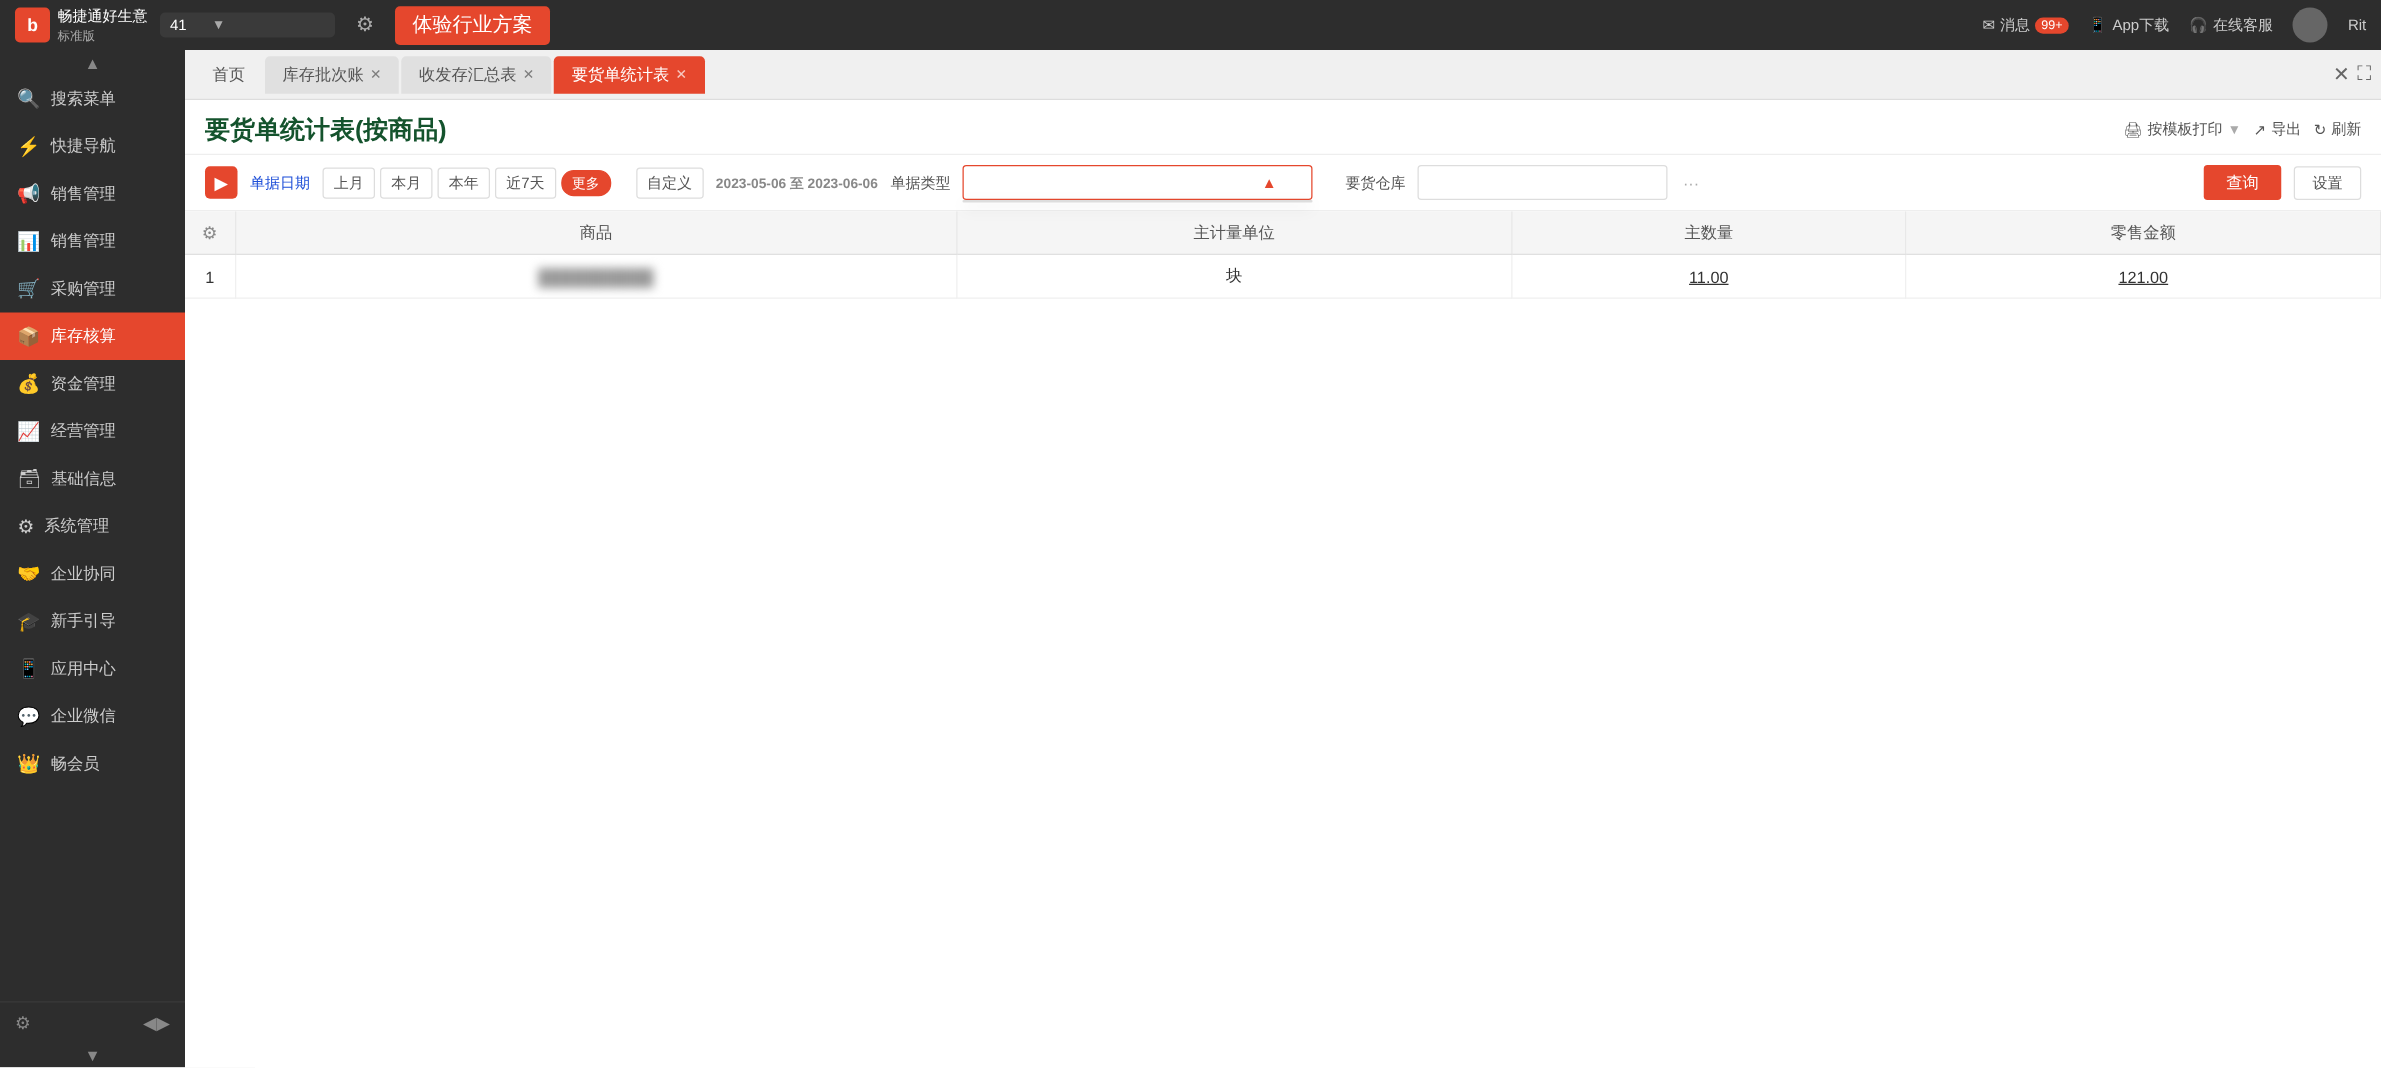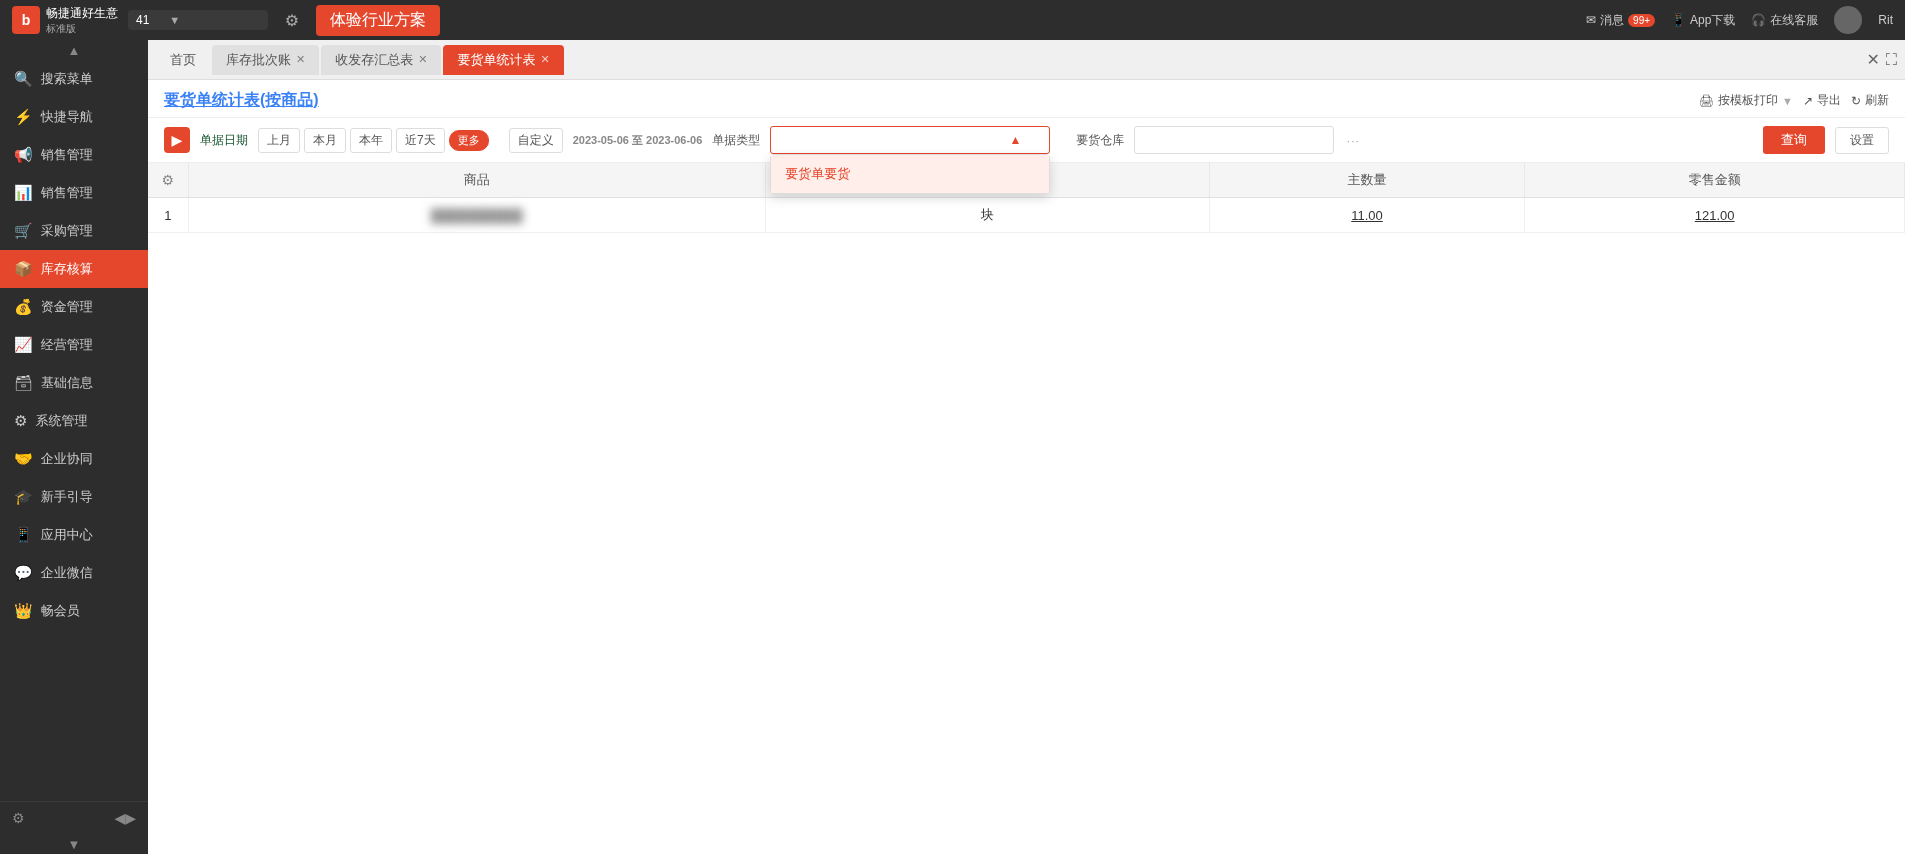--- a/index.html
+++ b/index.html
@@ -38,28 +38,28 @@
     .tab-bar { height: 40px; background: #f0f0f0; display: flex; align-items: center; padding: 0 8px; border-bottom: 1px solid #ddd; flex-shrink: 0; gap: 2px; }
     .tab-item { display: flex; align-items: center; gap: 5px; padding: 6px 14px; border-radius: 4px 4px 0 0; cursor: pointer; font-size: 13px; color: #555; background: #e0e0e0; }
     .tab-item.active { background: #e5472d; color: #fff; }
     .tab-item .tab-close { font-size: 11px; color: inherit; opacity: 0.7; cursor: pointer; }
     .tab-item.plain { background: transparent; }
     .tab-bar-actions { margin-left: auto; display: flex; align-items: center; gap: 6px; }
     .tab-bar-actions button { background: none; border: none; font-size: 16px; cursor: pointer; color: #666; }
 
     
     .page-header { padding: 10px 16px 6px; background: #fff; display: flex; align-items: center; justify-content: space-between; flex-shrink: 0; border-bottom: 1px solid #eee; }
-    .page-title { font-size: 16px; font-weight: bold; color: #3b82f6; text-decoration: underline; }
+    .page-title { font-size: 20px; font-weight: bold; color: #14532d; }
     .page-actions { display: flex; align-items: center; gap: 10px; }
     .page-actions .action-btn { display: flex; align-items: center; gap: 4px; color: #555; cursor: pointer; font-size: 12px; }
 
     
     .filter-bar { padding: 8px 16px; background: #fff; display: flex; align-items: center; gap: 10px; border-bottom: 1px solid #eee; flex-shrink: 0; flex-wrap: wrap; }
     .filter-expand-btn { width: 26px; height: 26px; background: #e5472d; border-radius: 4px; display: flex; align-items: center; justify-content: center; color: #fff; cursor: pointer; font-size: 14px; flex-shrink: 0; }
-    .filter-label { color: #14532d; font-size: 12px; white-space: nowrap; }
+    .filter-label { color: #1d4ed8; font-size: 12px; white-space: nowrap; }
     .date-btns { display: flex; align-items: center; gap: 4px; }
     .date-btn { padding: 3px 8px; border: 1px solid #ddd; border-radius: 3px; background: #fff; font-size: 12px; cursor: pointer; color: #555; }
     .date-btn.more { background: #e5472d; color: #fff; border-color: #e5472d; border-radius: 10px; padding: 2px 8px; font-size: 11px; }
     .date-btn.custom { border-color: #ddd; margin-left: 16px; }
     .date-range { font-size: 11px; color: #888; font-weight: bold; }
     .filter-type-label { color: #555; font-size: 12px; white-space: nowrap; }
     .filter-select { position: relative; min-width: 280px; }
     .filter-select-input { border: 1px solid #e5472d; border-radius: 3px; padding: 4px 28px 4px 8px; font-size: 12px; color: #333; background: #fff; width: 100%; display: flex; align-items: center; justify-content: space-between; cursor: pointer; height: 28px; }
     .filter-select-input .chevron { color: #e5472d; }
     .filter-warehouse-label { color: #555; font-size: 12px; white-space: nowrap; margin-left: 16px; }
@@ -263,21 +263,20 @@
       </div>
       <div class="date-range">2023-05-06 至 2023-06-06</div>
       <span class="filter-type-label">单据类型</span>
       <div class="filter-select" style="position:relative;">
         <div class="filter-select-input">
           <span style="color:#333;font-size:12px;"></span>
           <span class="chevron">▲</span>
         </div>
 
         <div class="dropdown-overlay" style="top:28px;left:0;width:280px;">
-          <div class="dropdown-option selected">要货单要货</div>
         </div>
       </div>
       <span class="filter-warehouse-label">要货仓库</span>
       <div class="filter-warehouse-input"></div>
       <span class="filter-more-btn">···</span>
       <button class="filter-query-btn">查询</button>
       <button class="filter-settings-btn">设置</button>
     </div>
 
     <div class="table-area">

